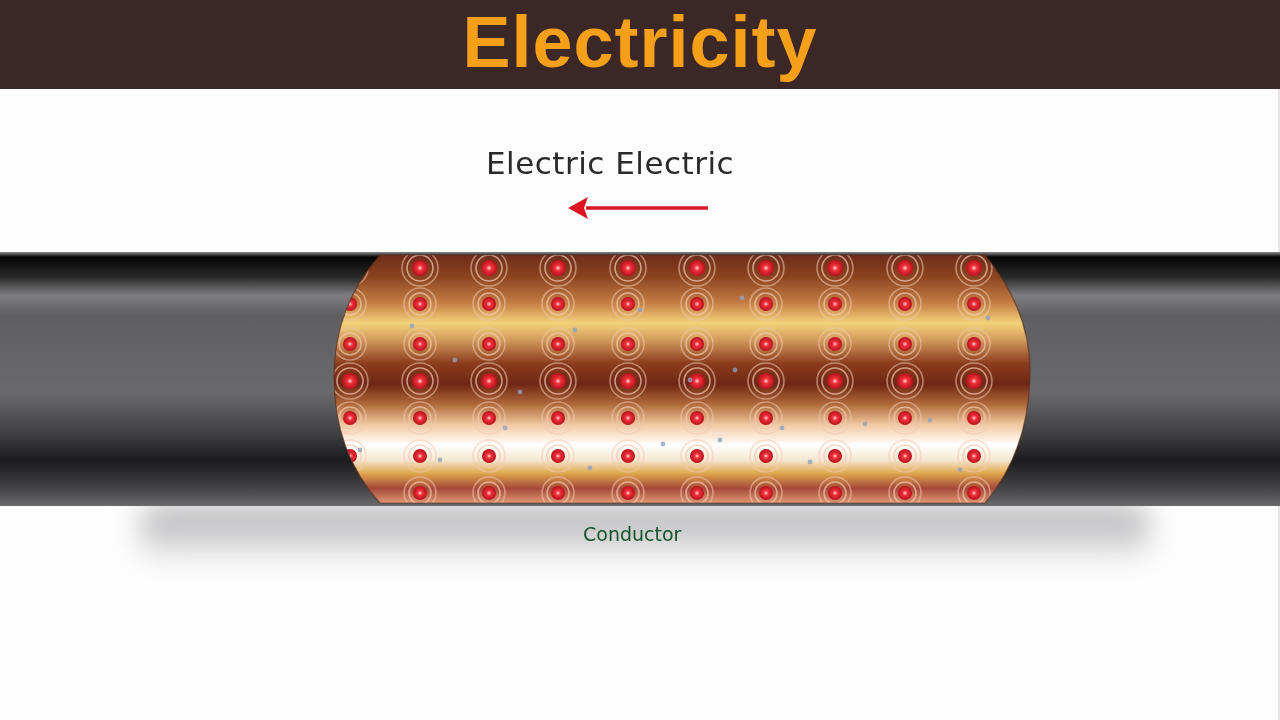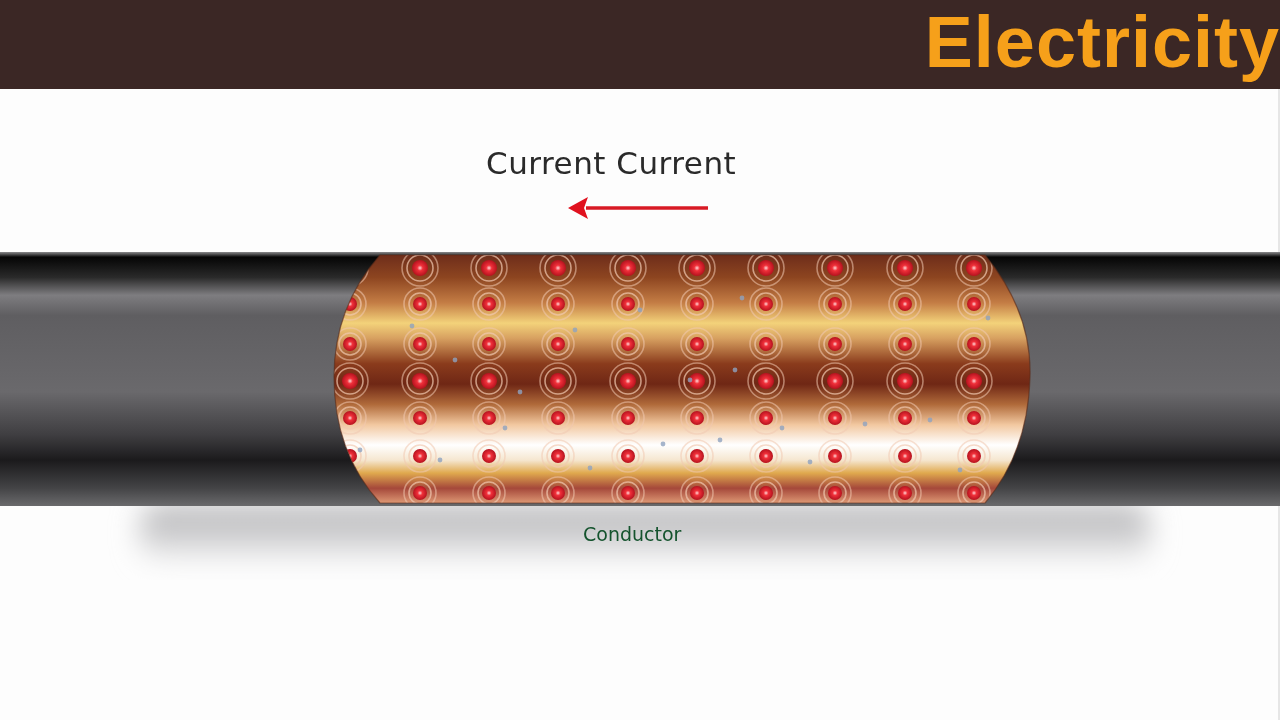--- a/index.html
+++ b/index.html
@@ -1,36 +1,36 @@
 <!DOCTYPE html>
 <html><head>
 <meta charset="utf-8">
 <style>
   html, body { margin:0; padding:0; }
   body { width:1280px; height:720px; overflow:hidden; background:#ffffff; position:relative; font-family:"Liberation Sans", sans-serif; }
   .banner { position:absolute; left:0; top:0; width:1280px; height:89px; background:#3b2725; }
-  .banner-title { position:absolute; left:0; top:0; width:1280px; height:89px; text-align:right; line-height:84px; font-family:"Liberation Sans", sans-serif; font-weight:bold; font-size:72px; color:#f6a01a; letter-spacing:1px; transform:scaleX(1.0); }
+  .banner-title { position:absolute; left:0; top:0; width:1280px; height:89px; text-align:center; line-height:84px; font-family:"Liberation Sans", sans-serif; font-weight:bold; font-size:72px; color:#f6a01a; letter-spacing:1px; transform:scaleX(1.0); }
   .canvas { position:absolute; left:0; top:89px; width:1280px; height:631px; background:#fdfdfd; }
   .right-edge { position:absolute; right:0; top:89px; width:2px; height:631px; background:#e6e6e6; }
   .current-label { position:absolute; left:486px; top:145px; font-family:"DejaVu Sans", sans-serif; font-size:31px; color:#2a2a2a; letter-spacing:0.5px; }
   .arrow { position:absolute; left:566px; top:194px; width:146px; height:28px; }
   .shadow { position:absolute; left:100px; top:500px; width:1090px; height:80px; }
   .conductor-label { position:absolute; left:583px; top:523px; font-family:"DejaVu Sans", sans-serif; font-size:19px; color:#14532d; }
   .wire { position:absolute; left:0; top:252px; width:1280px; height:254px; }
 </style>
 </head>
 <body>
 
 <div class="banner"></div>
 <div class="banner-title">Electricity</div>
 
 <div class="canvas"></div>
 <div class="right-edge"></div>
 
-<div class="current-label">Current Current</div>
+<div class="current-label">Electric Electric</div>
 
 <svg class="arrow" viewBox="0 0 146 28">
   <line x1="20" y1="14" x2="142" y2="14" stroke="#d81a24" stroke-width="3.5"></line>
   <polygon points="2,14 22,3 18,14 22,25" fill="#e0121f"></polygon>
 </svg>
 
 <svg class="shadow" viewBox="0 0 1090 80">
   <defs>
     <filter id="blur" x="-10%" y="-50%" width="120%" height="200%">
         <feGaussianBlur stdDeviation="14"></feGaussianBlur>

